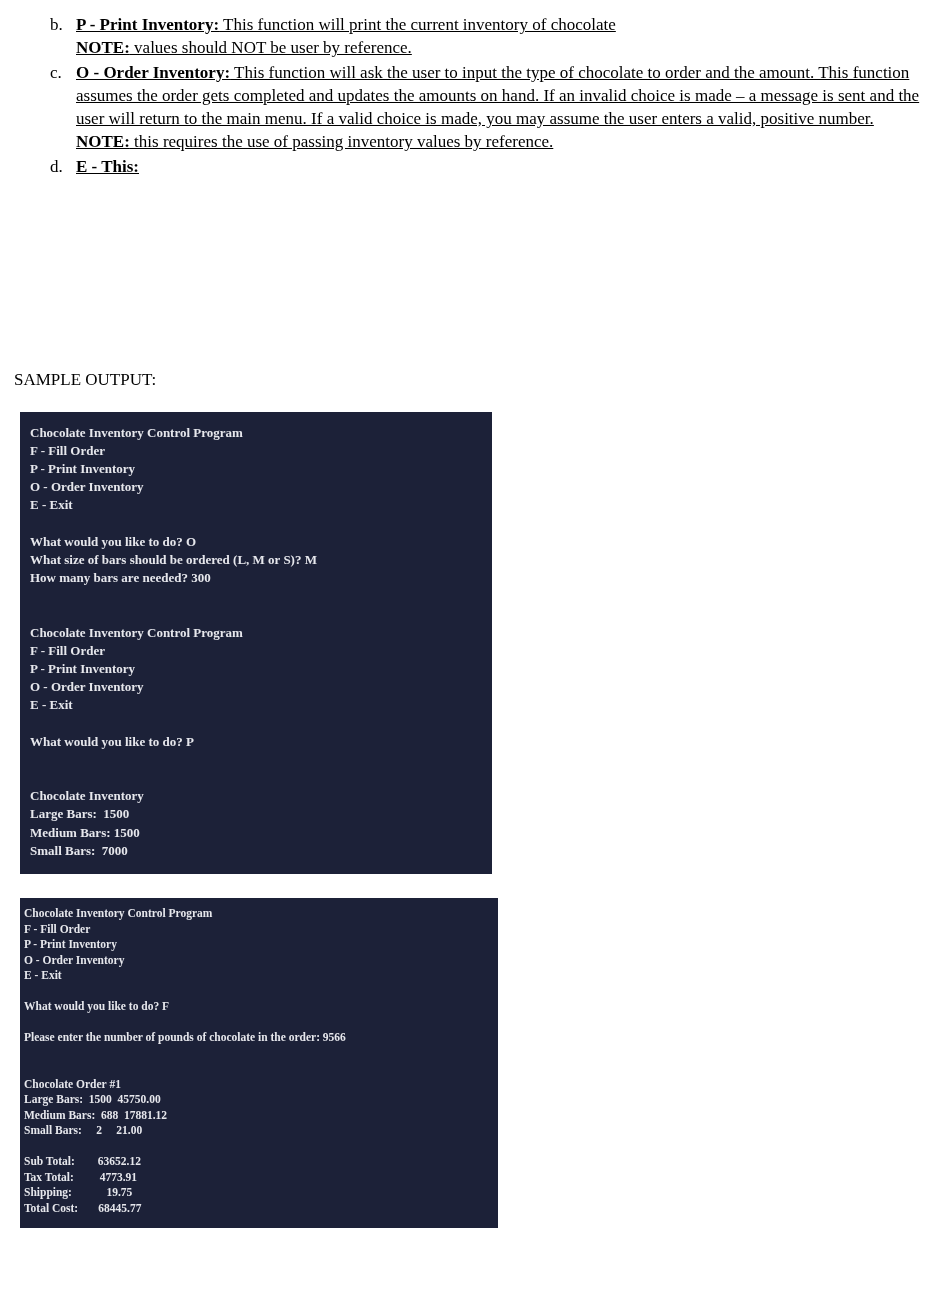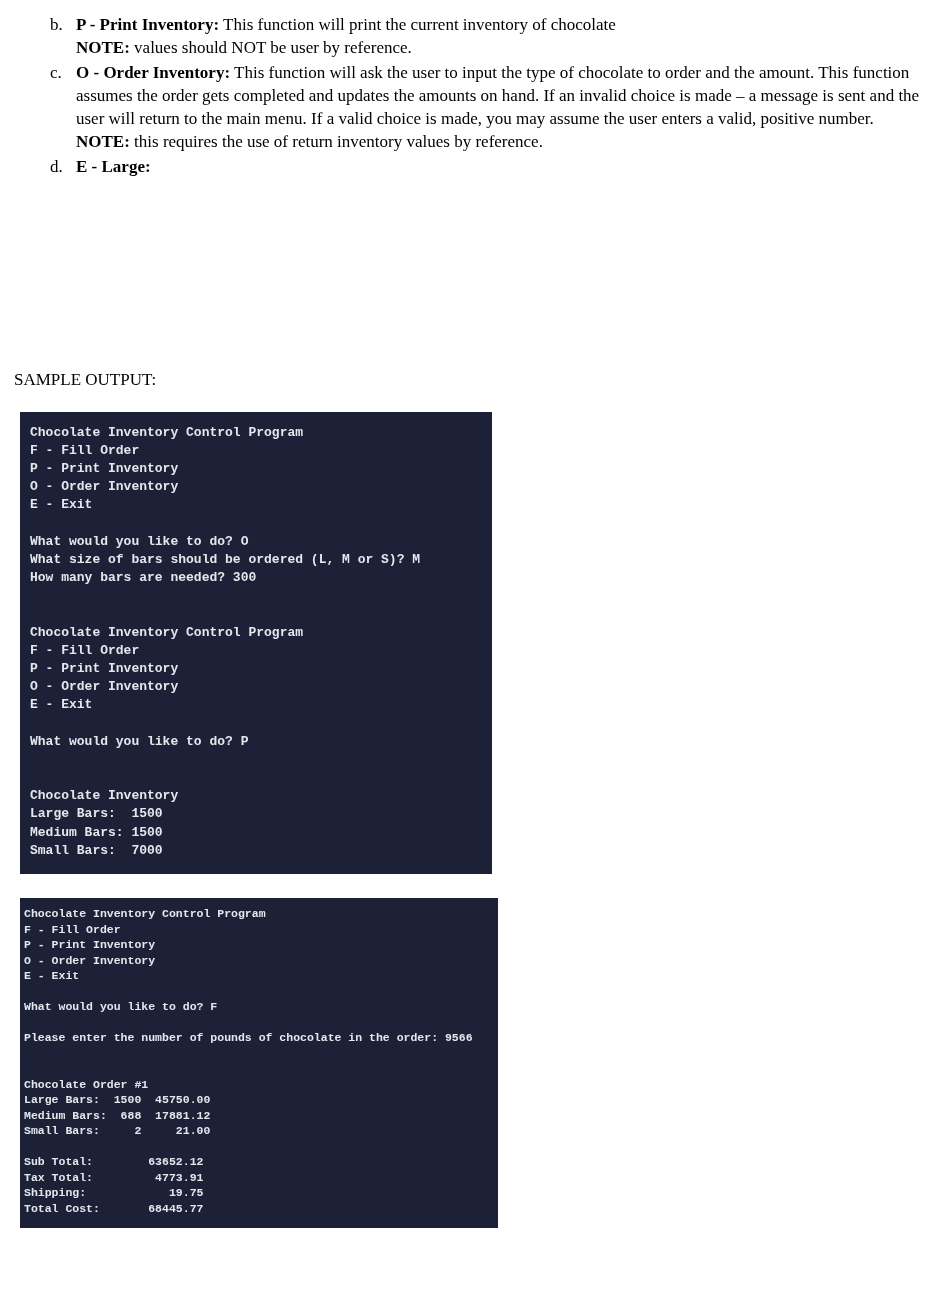--- a/index.html
+++ b/index.html
@@ -18,32 +18,33 @@
   }
   .li {
     display: flex;
     margin-bottom: 2px;
   }
   .marker {
     min-width: 26px;
   }
   .li-body {
     flex: 1;
+    text-decoration: underline;
   }
   .bold { font-weight: bold; }
   .sample-heading {
     font-weight: normal;
     margin-top: 190px;
     margin-bottom: 20px;
     margin-left: 0;
   }
   .console {
     background: #1c2138;
     color: #e6e7ec;
-    font-family: Liberation Mono, monospace;
+    font-family: Liberation Serif, serif;
     font-size: 13px;
     font-weight: bold;
     padding: 12px 10px 14px 10px;
     white-space: pre;
     line-height: 1.4;
     margin-left: 6px;
     margin-bottom: 24px;
     display: inline-block;
   }
   .console.one { width: 452px; }
@@ -66,28 +67,28 @@
     <div class="li-body">
       <span class="bold">P - Print Inventory:</span><span>  This function will print the current inventory of chocolate</span><br>
       <span class="bold">NOTE:</span><span>  values should NOT be user by reference.</span>
     </div>
   </div>
 
   <div class="li">
     <div class="marker">c.</div>
     <div class="li-body">
       <span class="bold">O - Order Inventory:</span><span>  This function will ask the user to input the type of chocolate to order and the amount.  This function assumes the order gets completed and updates the amounts on hand. If an invalid choice is made – a message is sent and the user will return to the main menu.  If a valid choice is made, you may assume the user enters a valid, positive number.</span><br>
-      <span class="bold">NOTE:</span><span>  this requires the use of return inventory values by reference.</span>
+      <span class="bold">NOTE:</span><span>  this requires the use of passing inventory values by reference.</span>
     </div>
   </div>
 
   <div class="li">
     <div class="marker">d.</div>
     <div class="li-body">
-      <span class="bold">E - Large:</span>
+      <span class="bold">E - This:</span>
     </div>
   </div>
 
 </div>
 
 <div class="sample-heading">SAMPLE OUTPUT:</div>
 
 <div class="console one">Chocolate Inventory Control Program
 F - Fill Order
 P - Print Inventory

